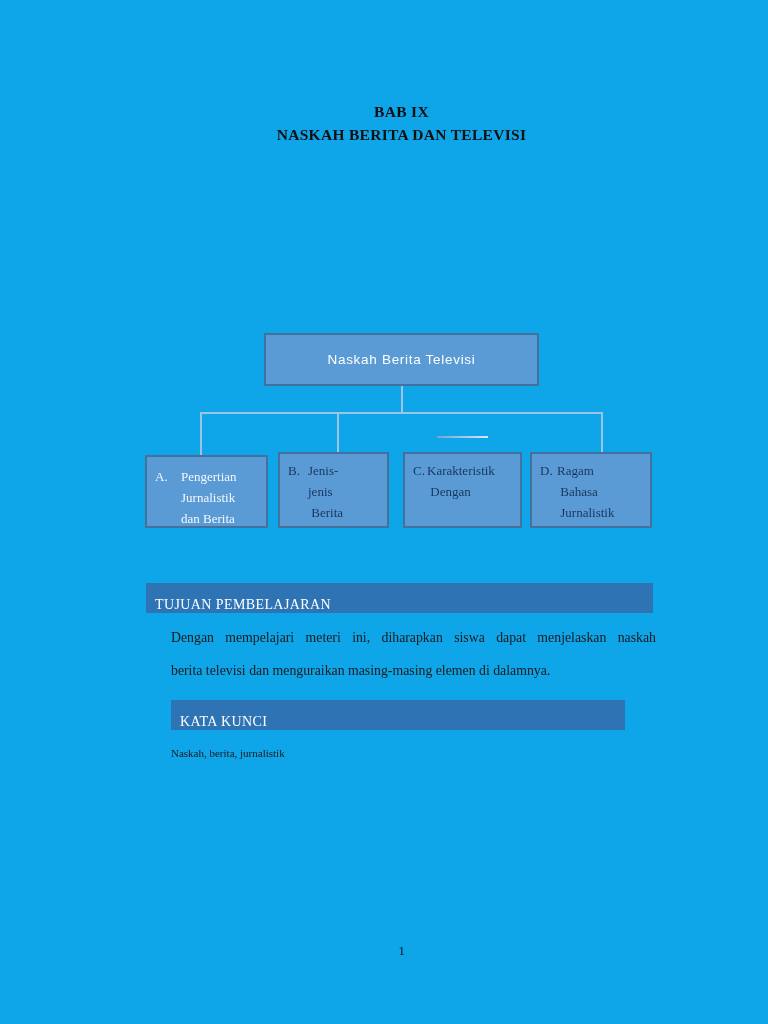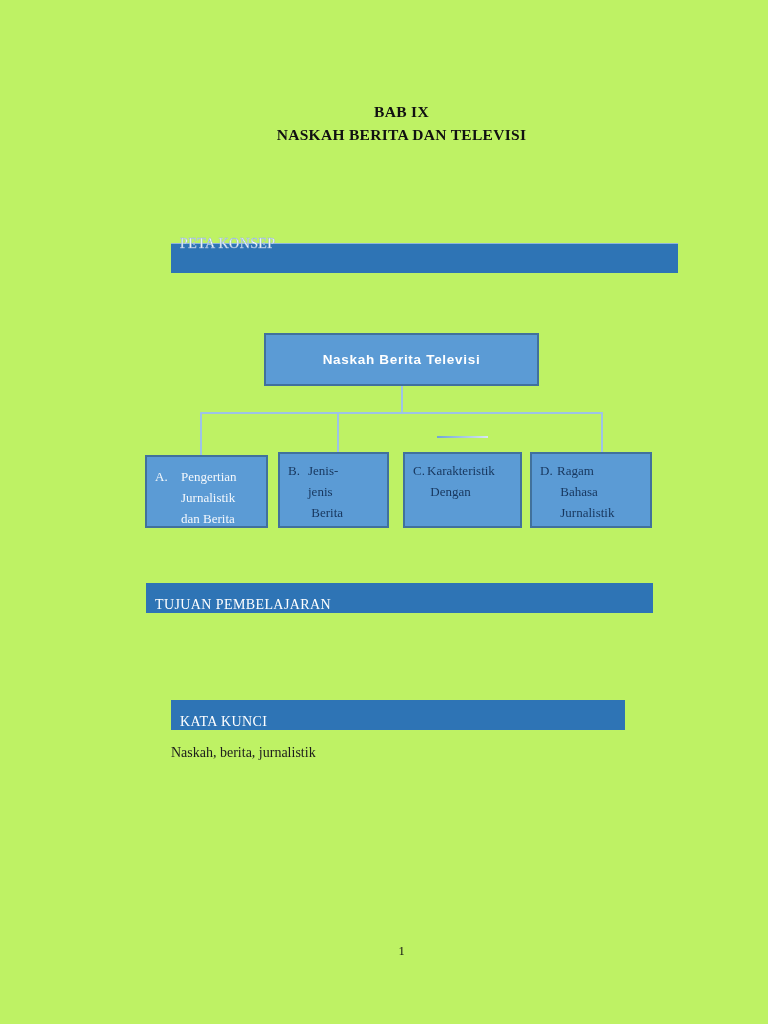--- a/index.html
+++ b/index.html
@@ -1,19 +1,19 @@
 <!DOCTYPE html>
 <html><head>
 <meta charset="utf-8">
 <style>
   * { margin:0; padding:0; box-sizing:border-box; }
   html,body { background:#ffffff; }
   .page {
     position:relative; width:768px; height:1024px; margin:0 auto;
-    background:#bef264; overflow:hidden;
+    background:#0ea5e9; overflow:hidden;
     font-family:"Liberation Serif", serif; color:#1b1b1b;
   }
 
   
   .title-line {
     position:absolute; left:147px; width:509px; text-align:center;
     font-size:15.5px; font-weight:bold; letter-spacing:0.3px; color:#111;
   }
   #chapter-title { top:103px; }
   #chapter-subtitle { top:126px; }
@@ -30,21 +30,21 @@
     -webkit-text-stroke:0.5px #9AB8D8;
   }
   #banner-tujuan { left:146px; top:583px; width:507px; }
   #banner-kata   { left:171px; top:700px; width:454px; }
 
   
   .root-node {
     position:absolute; left:264px; top:333px; width:275px; height:53px;
     background:#5B9BD5; border:2px solid #41719C;
     display:flex; align-items:center; justify-content:center;
-    font-family:"Liberation Sans", sans-serif; font-size:13.5px; font-weight:bold;
+    font-family:"Liberation Sans", sans-serif; font-size:13.5px; font-weight:normal;
     color:#ffffff; letter-spacing:0.7px;
   }
   .conn { position:absolute; background:#9DC3E6; }
   #conn-stub  { left:401px; top:386px; width:2px;  height:27px; }
   #conn-hline { left:200px; top:412px; width:403px; height:2px; }
   #conn-drop-a { left:200px; top:412px; width:2px; height:43px; }
   #conn-drop-b { left:337px; top:412px; width:2px; height:40px; }
   #conn-drop-d { left:601px; top:412px; width:2px; height:40px; }
   #conn-dash-c {
     left:437px; top:436px; width:51px; height:2px;
@@ -64,39 +64,36 @@
   #node-b .marker { width:20px; }
   #node-c { left:403px; width:119px; }
   #node-c .marker { width:14px; }
   #node-d { left:530px; width:122px; }
   #node-d .marker { width:17px; }
 
   
   .body-text { position:absolute; left:171px; top:621px; width:485px; font-size:13.8px; }
   .body-line { line-height:33px; }
   .body-line.justify { text-align:justify; text-align-last:justify; }
-  .keywords { position:absolute; left:171px; top:743px; font-size:14px; line-height:20px; }
+  .keywords { position:absolute; left:171px; top:743px; font-size:11px; line-height:20px; }
 
   
   .page-number {
     position:absolute; left:147px; top:944px; width:509px;
     text-align:center; font-size:12.5px; color:#111;
   }
 </style>
 </head>
 <body>
 
 <div class="page">
 
   <div class="title-line" id="chapter-title">BAB IX</div>
   <div class="title-line" id="chapter-subtitle">NASKAH BERITA DAN TELEVISI</div>
 
-  <div class="banner" id="banner-peta">
-    <span class="banner-label">PETA KONSEP</span>
-  </div>
 
   <div>
     <div class="root-node">
       <span>Naskah Berita Televisi</span>
     </div>
 
     <div class="conn" id="conn-stub"></div>
     <div class="conn" id="conn-hline"></div>
     <div class="conn" id="conn-drop-a"></div>
     <div class="conn" id="conn-drop-b"></div>
@@ -126,20 +123,22 @@
  Bahasa
  Jurnalistik</span>
     </div>
   </div>
 
   <div class="banner" id="banner-tujuan">
     <span class="banner-label">TUJUAN PEMBELAJARAN</span>
   </div>
 
   <div class="body-text">
+    <div class="body-line justify">Dengan mempelajari meteri ini, diharapkan siswa dapat menjelaskan naskah</div>
+    <div class="body-line">berita televisi dan menguraikan masing-masing elemen di dalamnya.</div>
   </div>
 
   <div class="banner" id="banner-kata">
     <span class="banner-label">KATA KUNCI</span>
   </div>
 
   <div class="keywords">Naskah, berita, jurnalistik</div>
 
   <div class="page-number">1</div>
 

